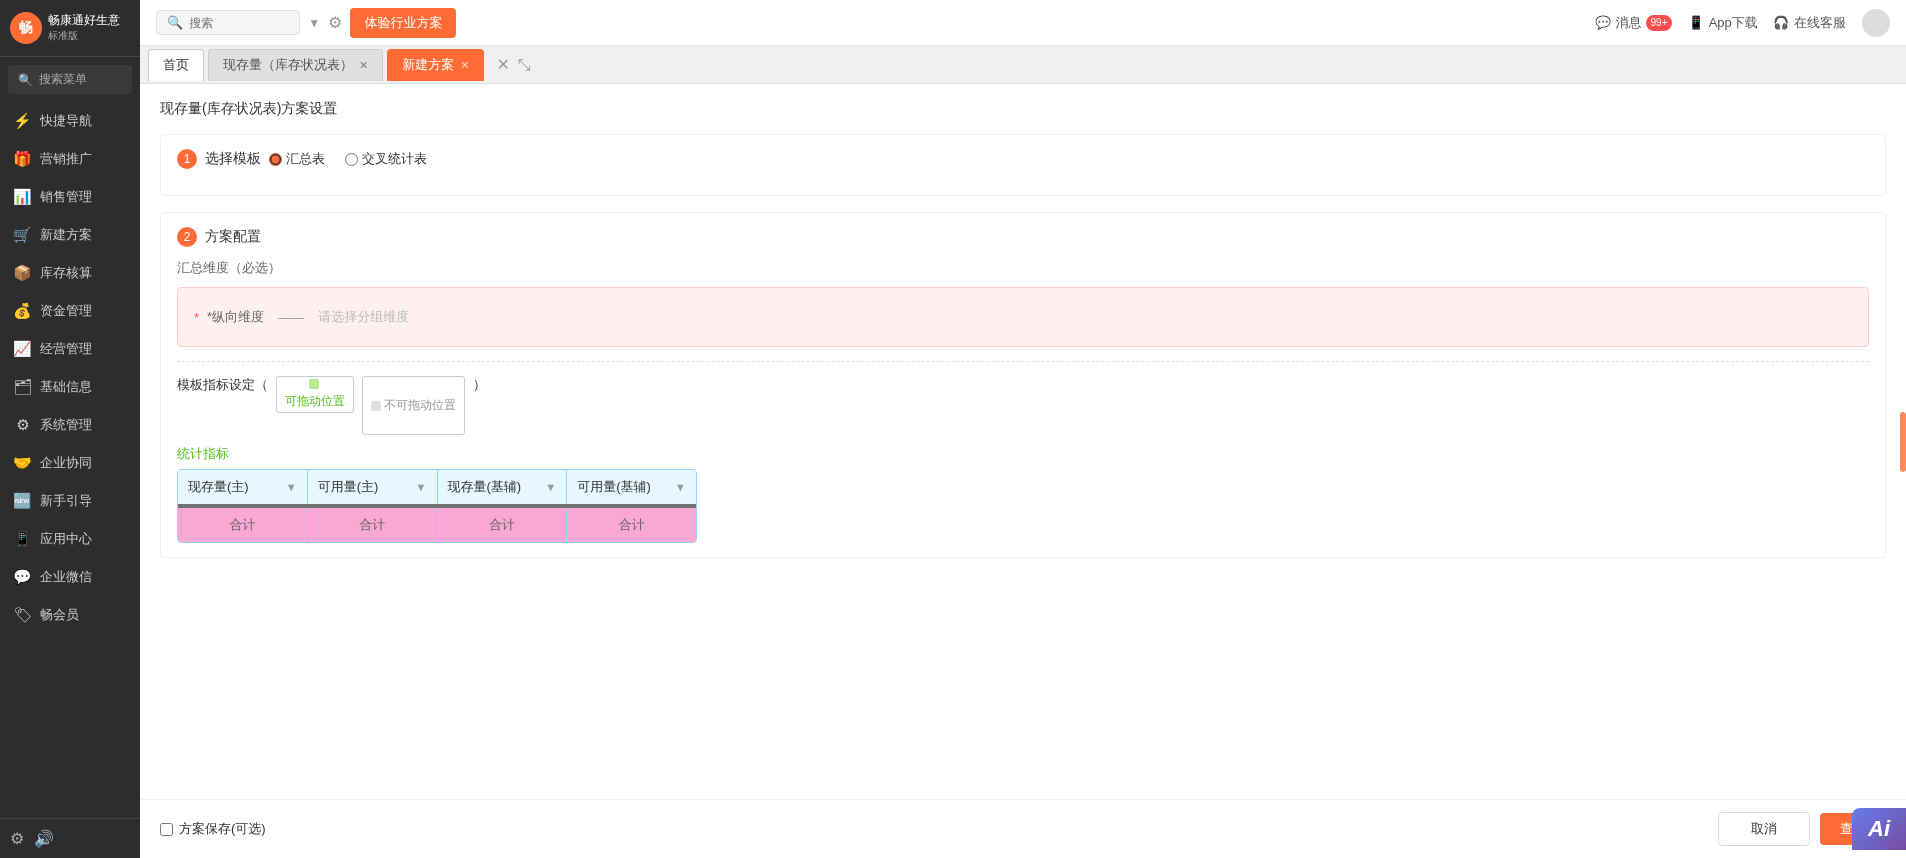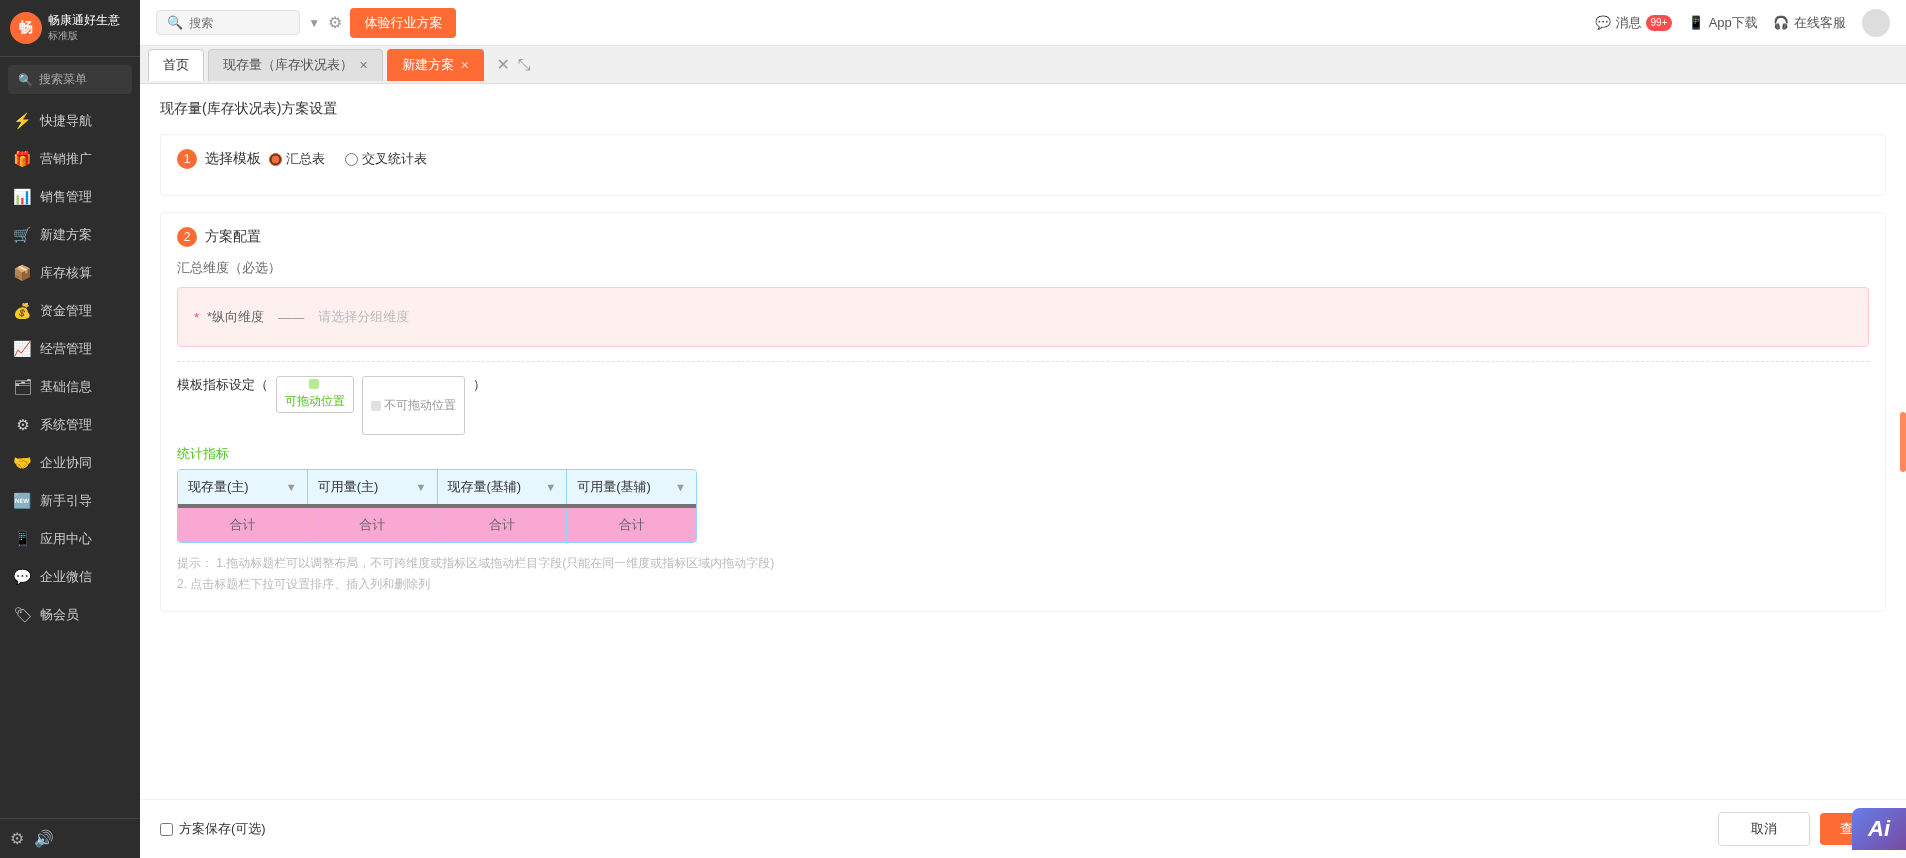--- a/index.html
+++ b/index.html
@@ -557,24 +557,20 @@
           </div>
         </div>
         <div class="stats-table-row">
           <div class="stats-cell">合计</div>
           <div class="stats-cell">合计</div>
           <div class="stats-cell">合计</div>
           <div class="stats-cell">合计</div>
         </div>
       </div>
 
-      <div class="tips-box">
-        <div class="tip-line">提示：   1.拖动标题栏可以调整布局，不可跨维度或指标区域拖动栏目字段(只能在同一维度或指标区域内拖动字段)</div>
-        <div class="tip-line">2. 点击标题栏下拉可设置排序、插入列和删除列</div>
-      </div>
 
       <div class="right-scroll-indicator"></div>
     </div>
   </div>
 
   <div class="bottom-bar">
     <label class="save-checkbox">
       <input type="checkbox" style="">
       <span>方案保存(可选)</span>
     </label>

